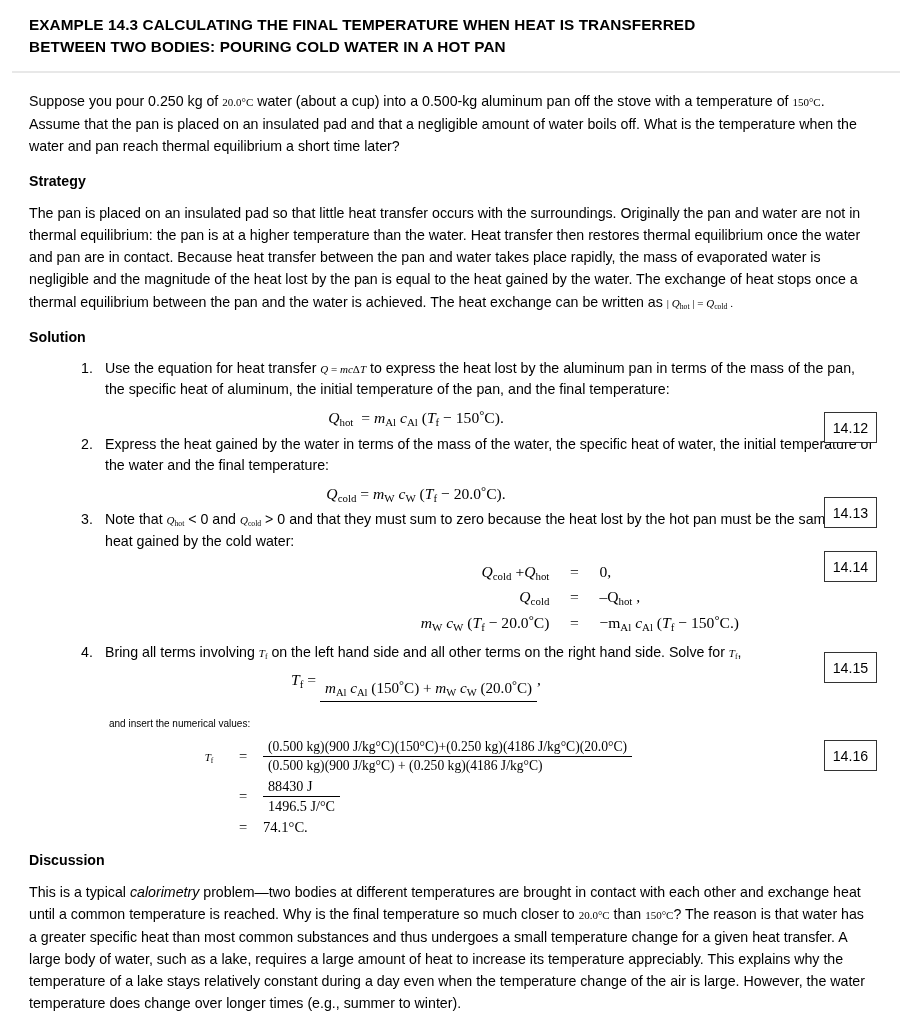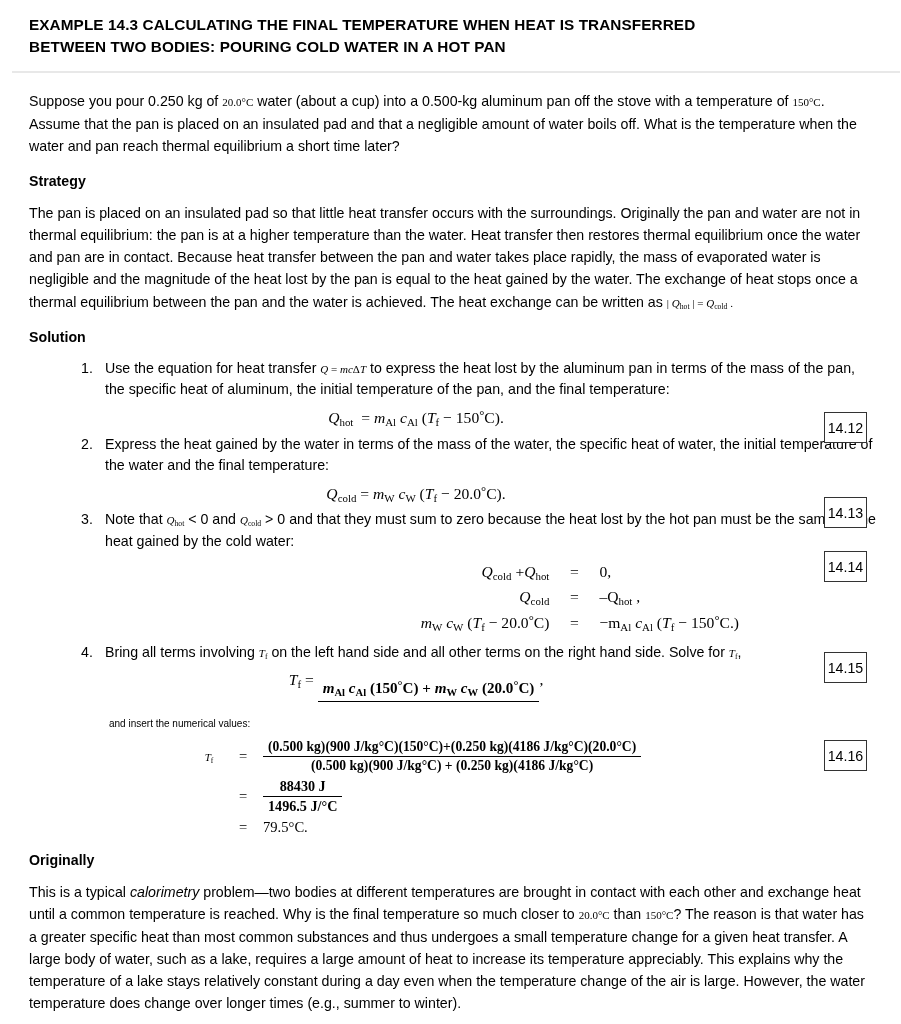--- a/index.html
+++ b/index.html
@@ -112,23 +112,22 @@
   }
   .eq-align td { padding: 1px 0; vertical-align: baseline; }
   .eq-align td.lhs { text-align: right; padding-right: 12px; }
   .eq-align td.rel { text-align: center; width: 26px; }
   .eq-align td.rhs { text-align: left; padding-left: 12px; }
 
   
   .frac {
     display: inline-block;
     vertical-align: -0.52em;
-    text-align: center;
-    font-family: "Liberation Serif", serif;
-    font-weight: bold;
+    text-align: left;
+    font-family: "Liberation Serif", serif;
   }
   .frac .num {
     display: block;
     padding: 0 5px 1px 5px;
     border-bottom: 1.3px solid #000;
     font-size: 0.97em;
   }
   .frac .den {
     display: block;
     padding: 1px 5px 0 5px;
@@ -149,21 +148,21 @@
   .eq-eval td.lh { text-align: center; padding-right: 10px; width: 34px; }
   .eq-eval td.rl { text-align: center; width: 24px; }
   .eq-eval td.rh { text-align: left; padding-left: 8px; }
   .eq-eval .small { font-size: 13.6px; }
 
   .inset { margin-left: 80px; font-size: 10px; margin-top: 16px; }
 
   
   .eqbox {
     position: absolute;
-    width: 43px;
+    width: 53px;
     height: 31px;
     border: 1.6px solid #333333;
     background: #ffffff;
     font-family: "Liberation Sans", sans-serif;
     font-size: 14.2px;
     display: flex;
     align-items: center;
     justify-content: center;
   }
 
@@ -266,27 +265,27 @@
         <td class="rh">
           <span class="frac">
             <span class="num">88430 J</span>
             <span class="den">1496.5 J/°C</span>
           </span>
         </td>
       </tr>
       <tr>
         <td class="lh"></td>
         <td class="rl">=</td>
-        <td class="rh"><span>79.5°C.</span></td>
+        <td class="rh"><span>74.1°C.</span></td>
       </tr>
     </tbody>
       </table>
   </div>
 
-  <h3 class="sec tight">Originally</h3>
+  <h3 class="sec tight">Discussion</h3>
   <p class="para"><span>This is a typical </span><span class="italic">calorimetry</span><span> problem—two bodies at different temperatures are brought in contact with each other and exchange heat until a common temperature is reached. Why is the final temperature so much closer to </span><span class="math">20.0°C</span><span> than </span><span class="math">150°C</span><span>? The reason is that water has a greater specific heat than most common substances and thus undergoes a small temperature change for a given heat transfer. A large body of water, such as a lake, requires a large amount of heat to increase its temperature appreciably. This explains why the temperature of a lake stays relatively constant during a day even when the temperature change of the air is large. However, the water temperature does change over longer times (e.g., summer to winter).</span></p>
 
 </div>
 
 <div class="eqbox" style="left:824px; top:412px;">14.12</div>
 <div class="eqbox" style="left:824px; top:497px;">14.13</div>
 <div class="eqbox" style="left:824px; top:551px;">14.14</div>
 <div class="eqbox" style="left:824px; top:652px;">14.15</div>
 <div class="eqbox" style="left:824px; top:740px;">14.16</div>
 

